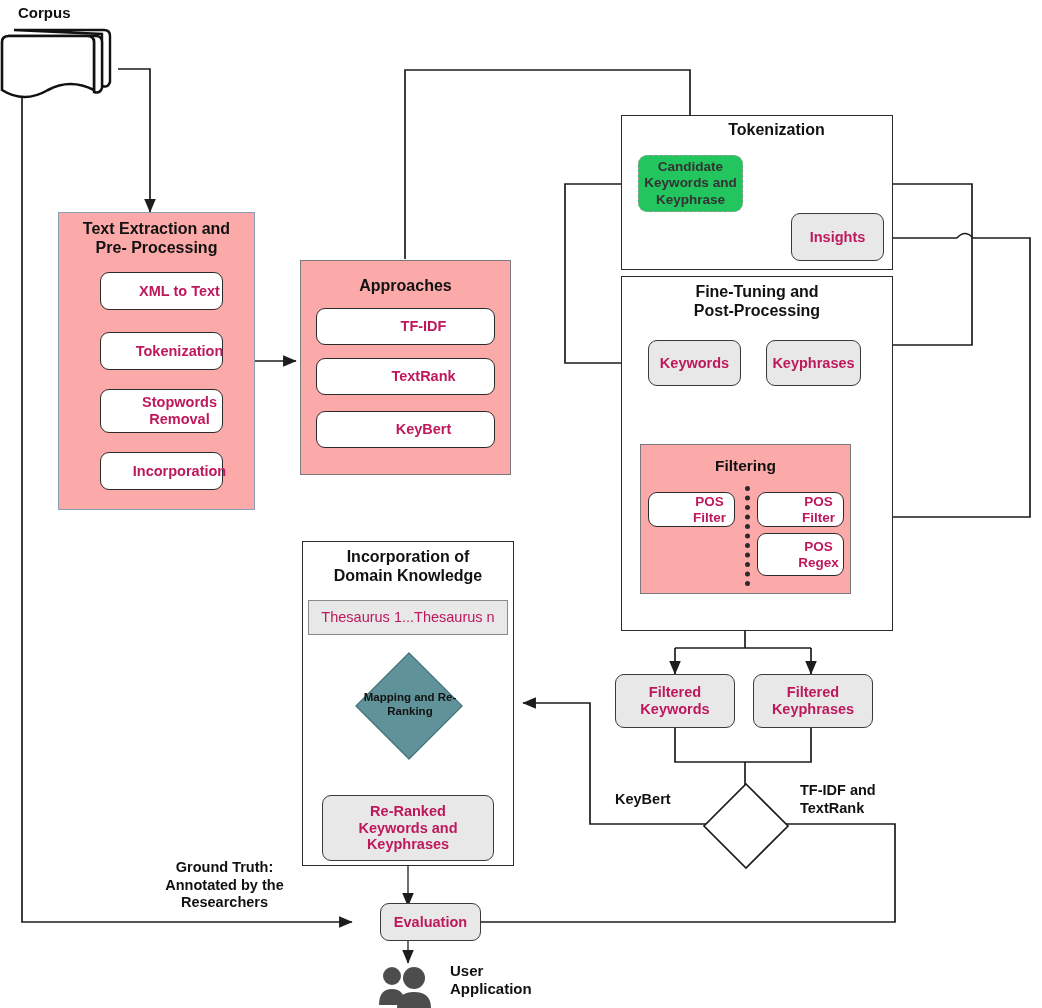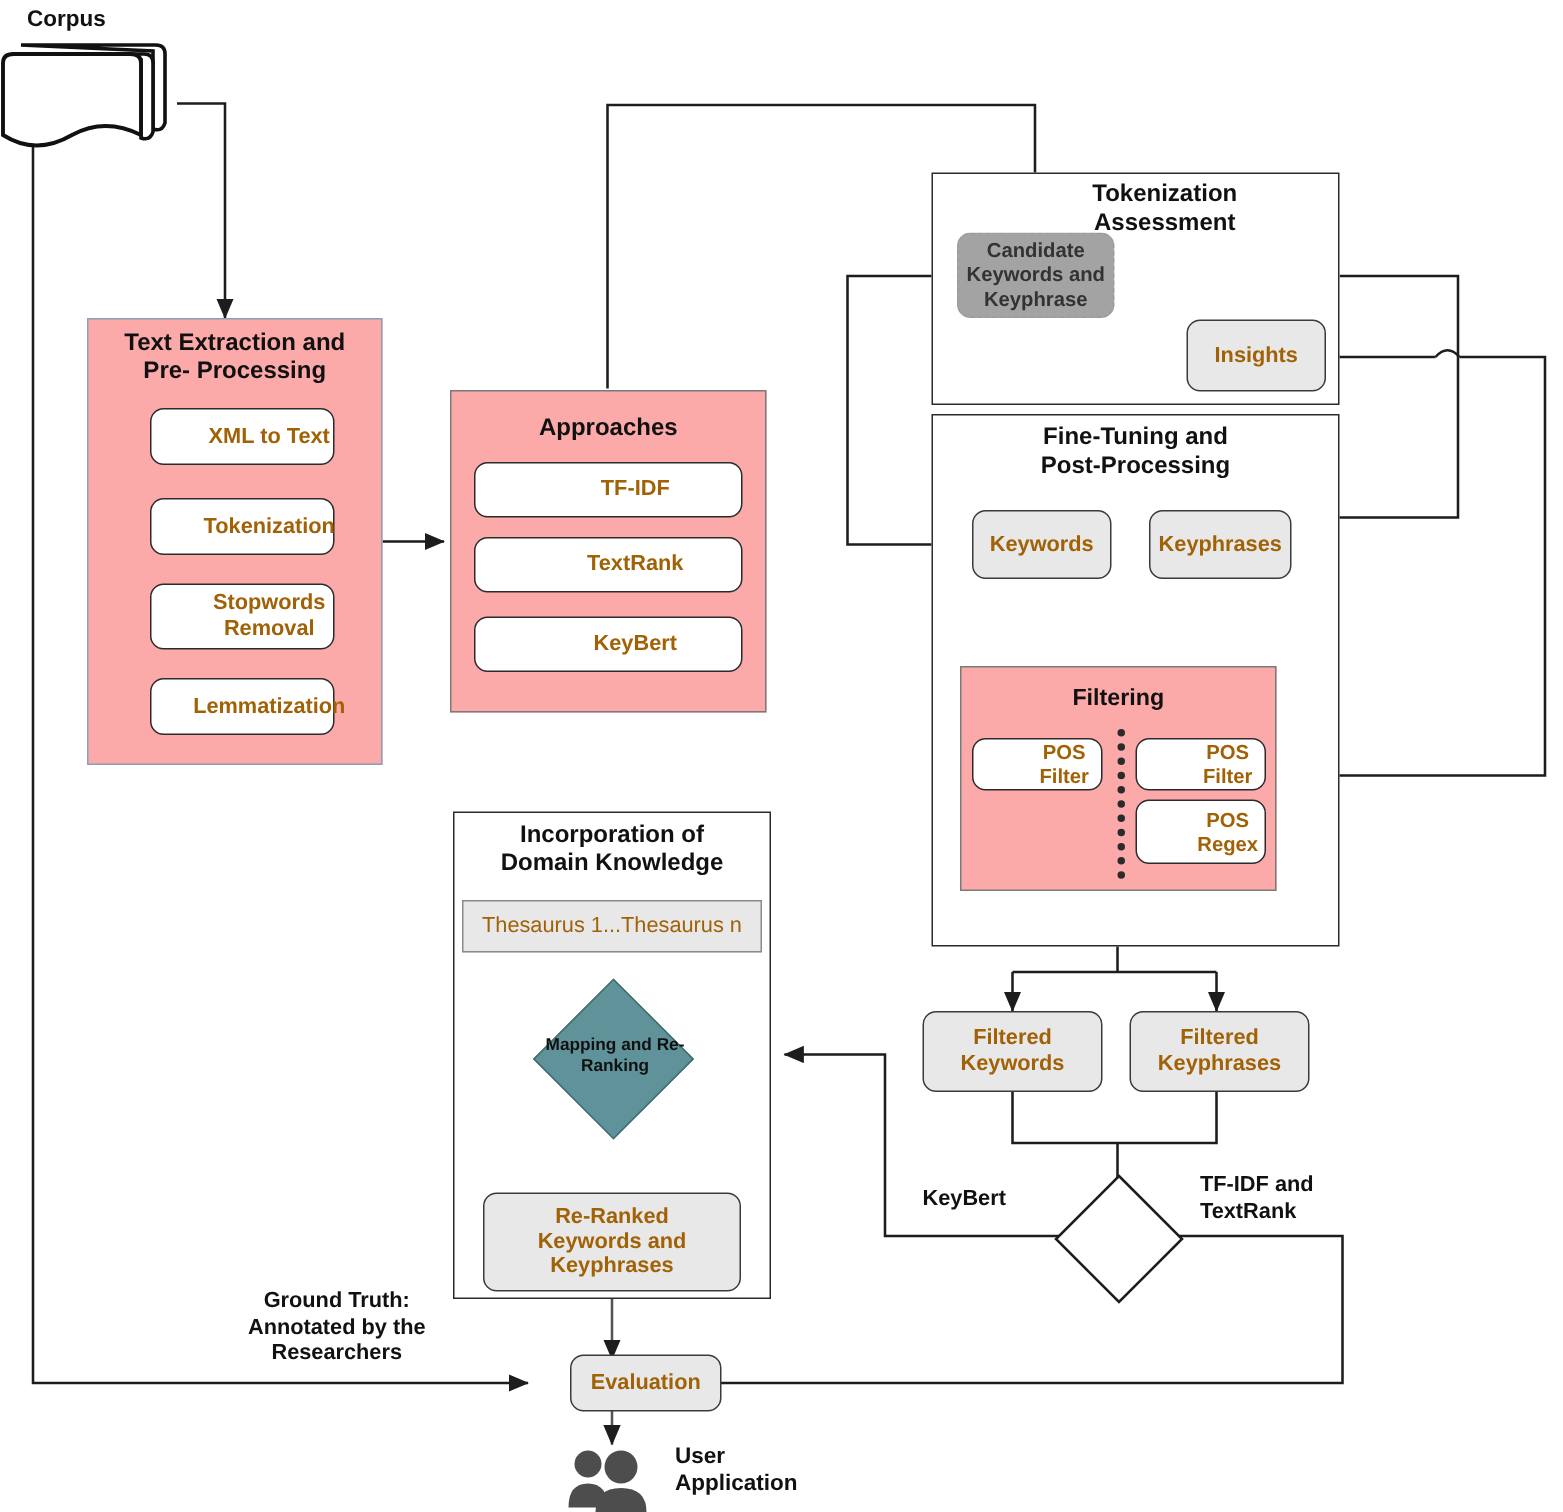--- a/index.html
+++ b/index.html
@@ -2,33 +2,33 @@
 <html><head>
 <meta charset="utf-8">
 <style>
   html,body{margin:0;padding:0;background:#ffffff;}
   body{width:1042px;height:1008px;overflow:hidden;
        font-family:"Liberation Sans","DejaVu Sans",sans-serif;}
   #stage{position:relative;width:1042px;height:777px;}
   svg#wires{position:absolute;left:0;top:0;width:1042px;height:1008px;}
 
   .node{position:absolute;box-sizing:border-box;display:flex;align-items:center;
-        justify-content:center;text-align:center;color:#a16207;}
+        justify-content:center;text-align:center;color:#be185d;}
   .grp{border:1.6px solid #2b2b2b;background:#ffffff;}
   .grp-pink{border:1.6px solid #8d9db6;background:#fca9a9;}
   .grp-pink2{border:1.6px solid #7a7a7a;background:#fca9a9;}
   .grp-title{position:absolute;left:0;right:0;text-align:center;font-weight:bold;
              color:#111;line-height:1.18;}
   .white-pill{background:#ffffff;border:1.6px solid #2b2b2b;border-radius:9px;
               font-weight:bold;font-size:14.5px;line-height:1.15;padding-left:36px;}
   .grey-pill{background:#e8e8e8;border:1.6px solid #3a3a3a;border-radius:9px;
              font-weight:bold;font-size:14.5px;line-height:1.16;}
   .grey-rect{background:#e8e8e8;border:1.6px solid #8a8a8a;font-weight:normal;
              font-size:14.5px;line-height:1.16;}
-  .dashed-pill{background:#a3a3a3;border:1.6px dashed #9a9a9a;border-radius:9px;
+  .dashed-pill{background:#22c55e;border:1.6px dashed #9a9a9a;border-radius:9px;
                font-weight:bold;font-size:13.5px;line-height:1.2;color:#333;}
   .plain{position:absolute;font-weight:bold;color:#111;line-height:1.22;}
 
   .diamond-teal{position:absolute;background:#5f9399;border:1.6px solid #3f6d72;
                 transform:rotate(45deg);}
   .diamond-label{position:absolute;display:flex;align-items:center;
                  justify-content:center;text-align:center;font-size:11.5px;
                  font-weight:bold;color:#111;line-height:1.2;}
   .dotted-div{position:absolute;border-left:5px dotted #2b2b2b;}
   .people{position:absolute;}
@@ -105,32 +105,31 @@
 
   <div class="node grp-pink" style="left:58px;top:212px;width:197px;height:298px;"></div>
   <div class="grp-title" style="left:58px;top:220px;width:197px;font-size:16px;">
     <div>Text Extraction and</div>
     <div>Pre- Processing</div>
   </div>
   <div class="node white-pill" style="left:100px;top:272px;width:123px;height:38px;">XML to Text</div>
   <div class="node white-pill" style="left:100px;top:332px;width:123px;height:38px;">Tokenization</div>
   <div class="node white-pill" style="left:100px;top:389px;width:123px;height:44px;white-space:pre-line;">Stopwords
 Removal</div>
-  <div class="node white-pill" style="left:100px;top:452px;width:123px;height:38px;">Lemmatization</div>
+  <div class="node white-pill" style="left:100px;top:452px;width:123px;height:38px;">Incorporation</div>
 
   <div class="node grp-pink2" style="left:300px;top:260px;width:211px;height:215px;"></div>
   <div class="grp-title" style="left:300px;top:277px;width:211px;font-size:16px;">Approaches</div>
   <div class="node white-pill" style="left:316px;top:308px;width:179px;height:37px;">TF-IDF</div>
   <div class="node white-pill" style="left:316px;top:358px;width:179px;height:37px;">TextRank</div>
   <div class="node white-pill" style="left:316px;top:411px;width:179px;height:37px;">KeyBert</div>
 
   <div class="node grp" style="left:621px;top:115px;width:272px;height:155px;"></div>
   <div class="grp-title" style="left:660px;top:121px;width:233px;font-size:16px;">
     <div>Tokenization</div>
-    <div>Assessment</div>
   </div>
   <div class="node dashed-pill" style="left:638px;top:155px;width:105px;height:57px;white-space:pre-line;">Candidate
 Keywords and
 Keyphrase</div>
   <div class="node grey-pill" style="left:791px;top:213px;width:93px;height:48px;">Insights</div>
 
   <div class="node grp" style="left:621px;top:276px;width:272px;height:355px;"></div>
   <div class="grp-title" style="left:621px;top:283px;width:272px;font-size:16px;">
     <div>Fine-Tuning and</div>
     <div>Post-Processing</div>

